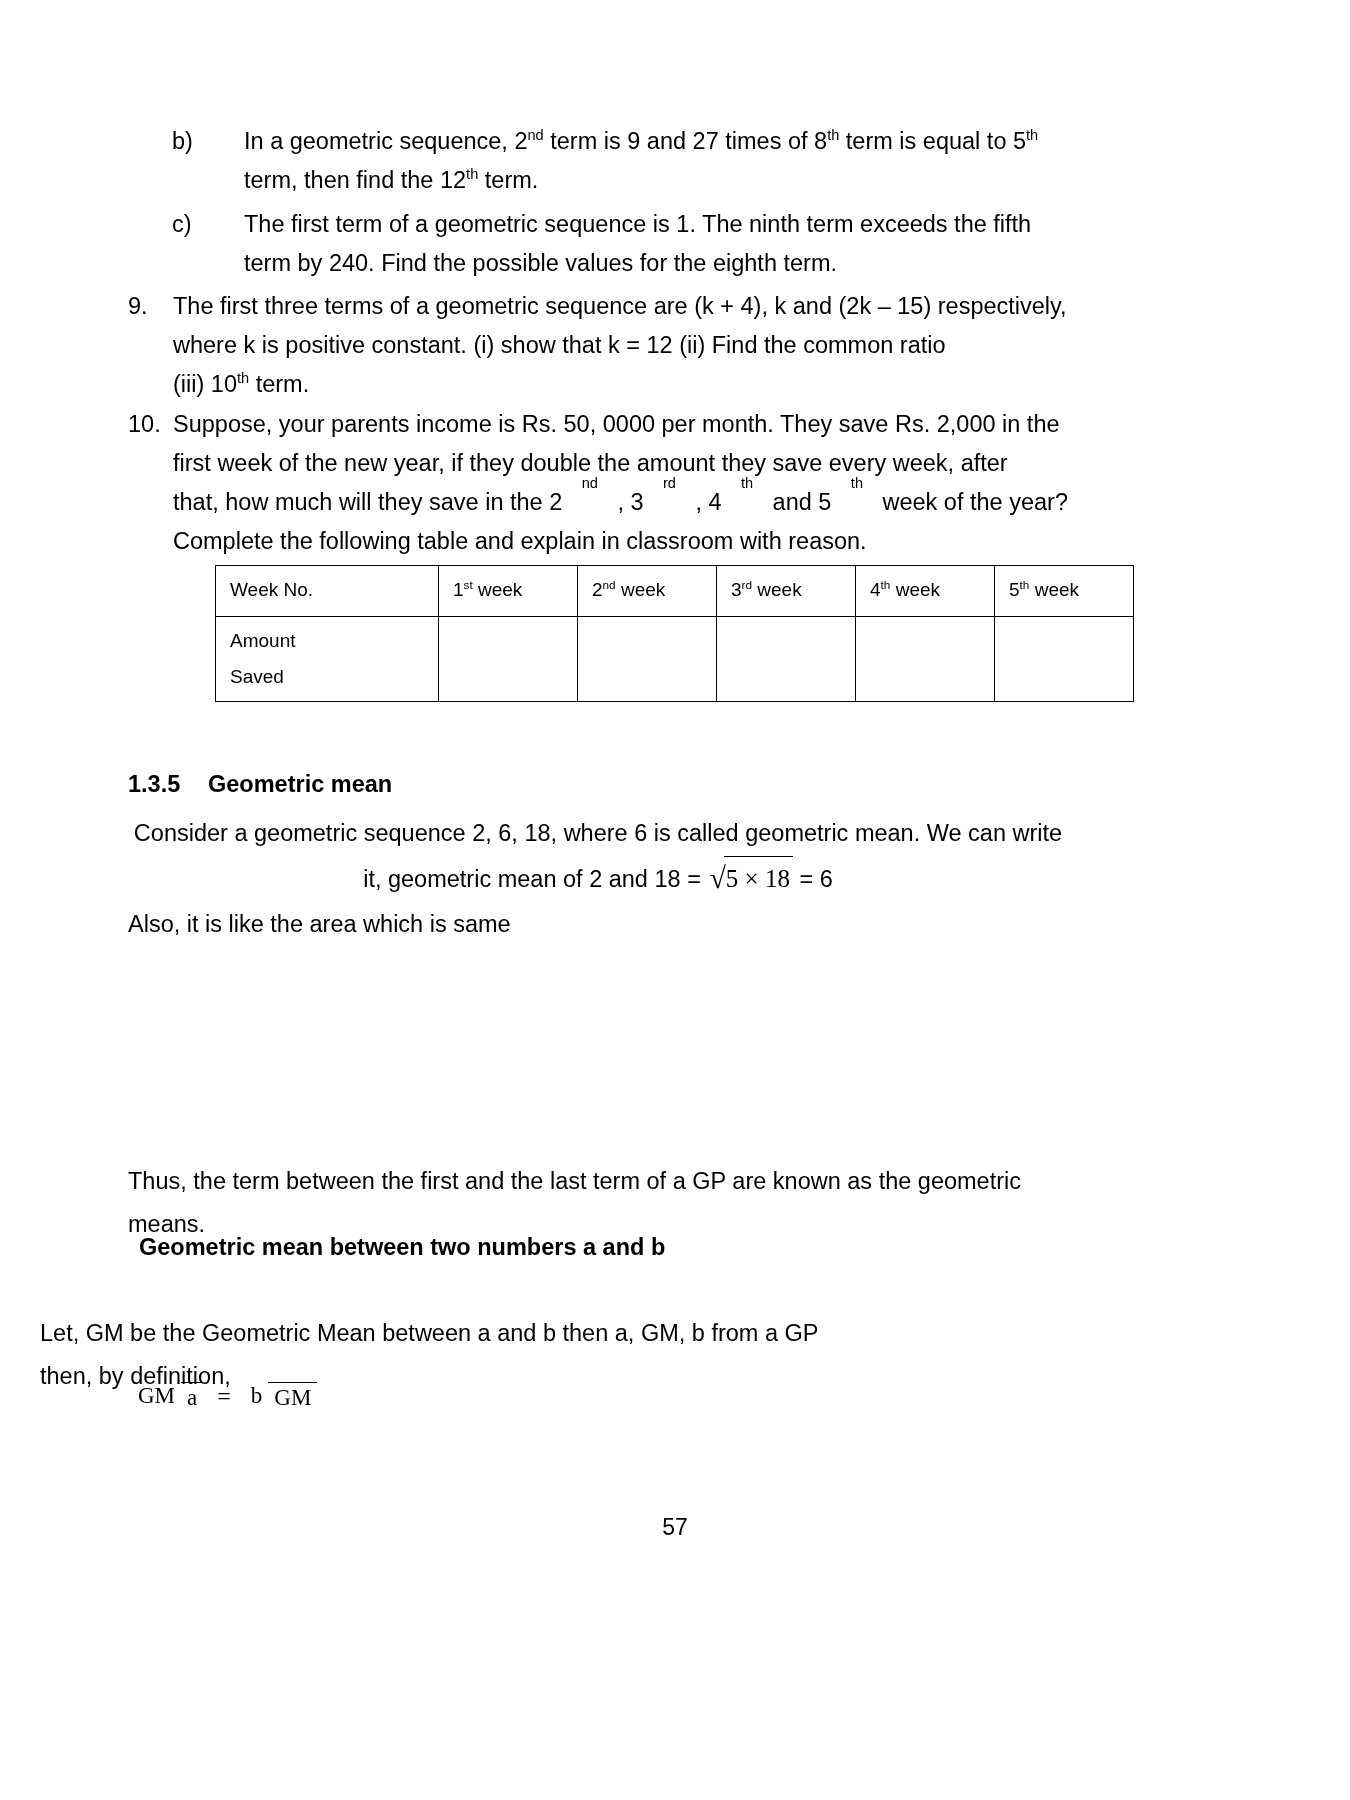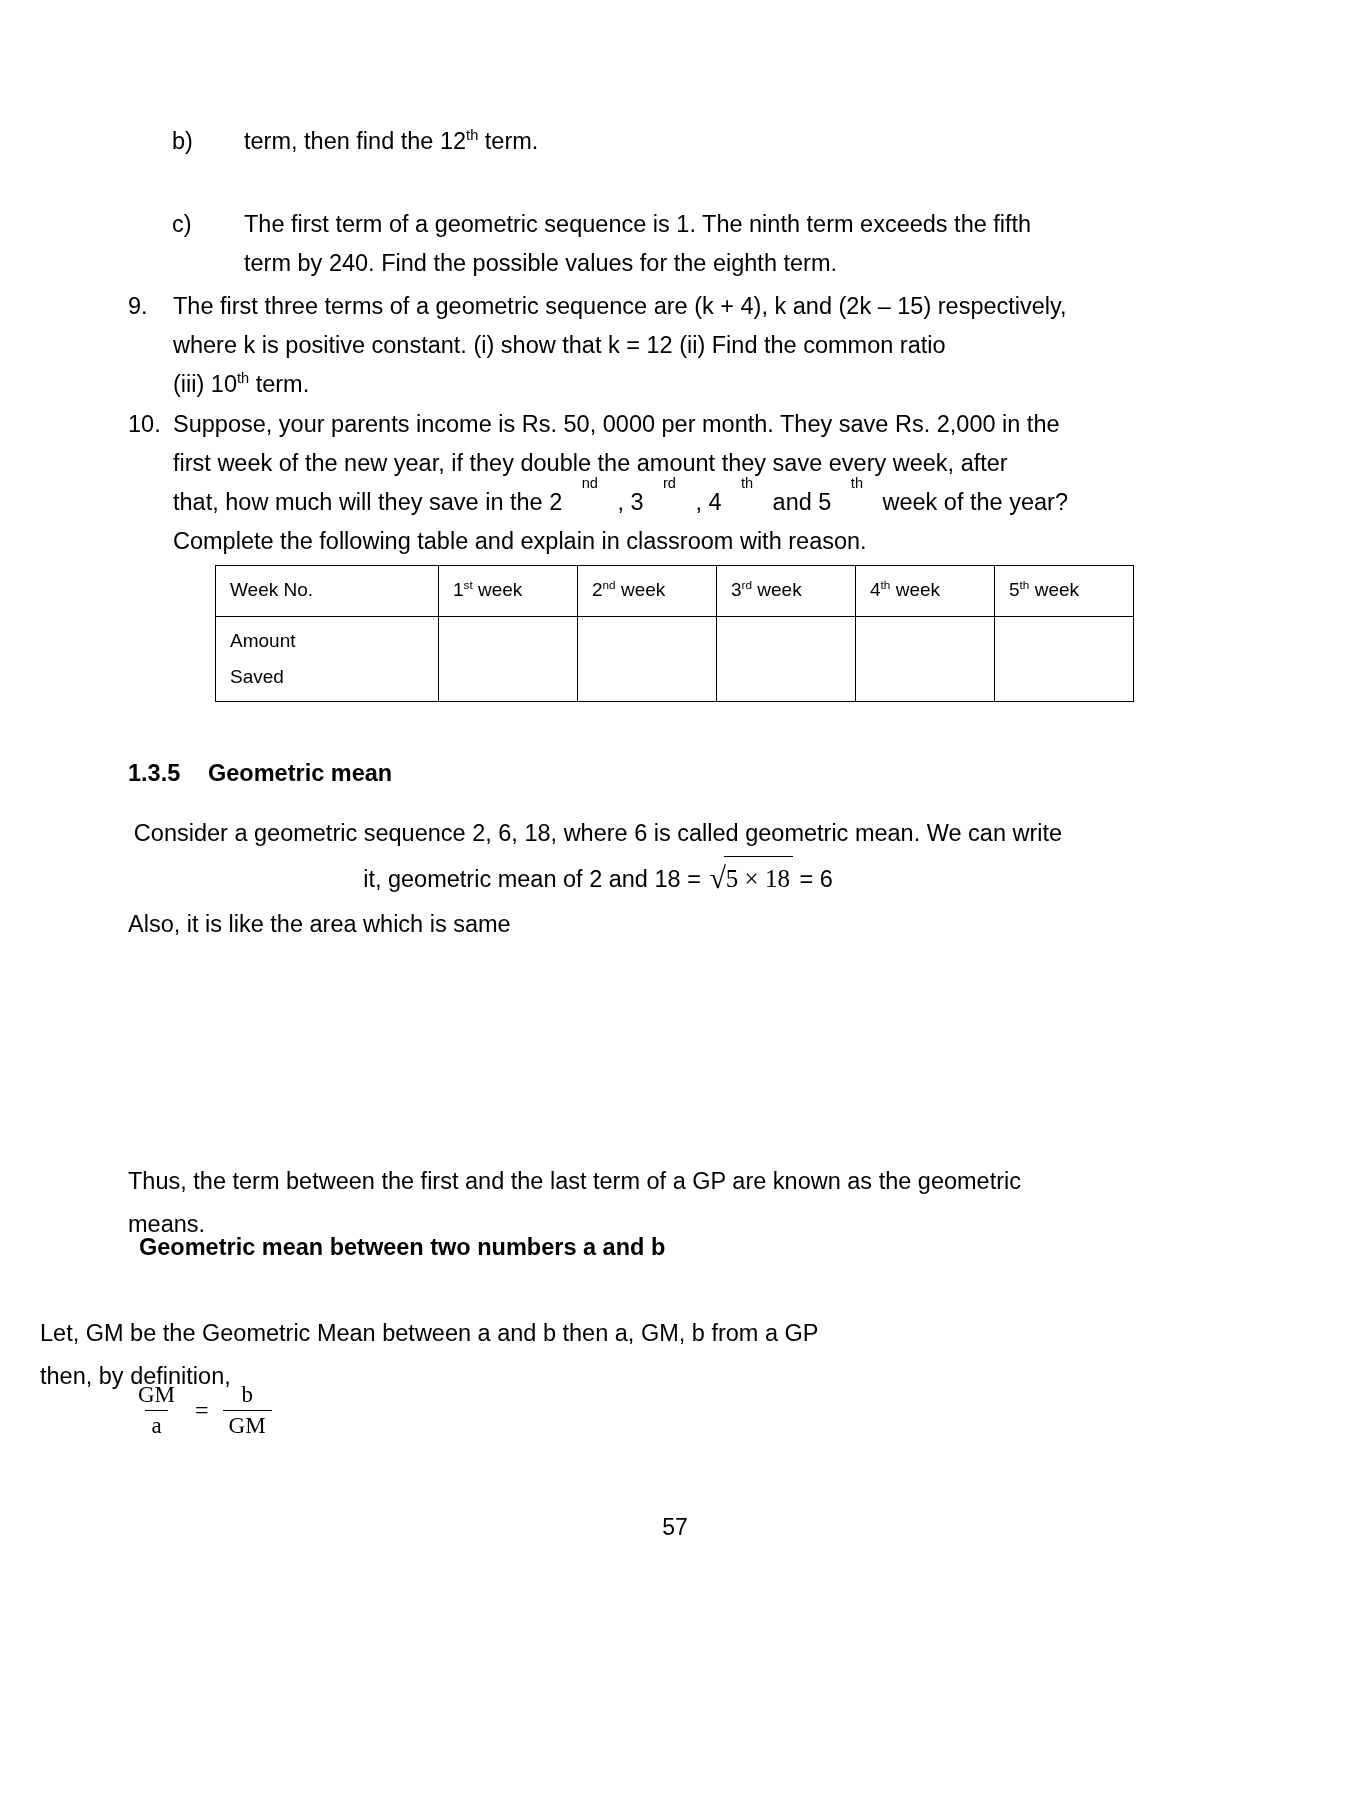--- a/index.html
+++ b/index.html
@@ -123,21 +123,21 @@
   .frac-eq {
     margin-left: 128px;
     margin-top: 22px;
     display: flex;
     align-items: center;
     font-family: "Liberation Serif", serif;
     font-size: 23px;
   }
   .frac {
     display: inline-flex;
-    flex-direction: column;
+    flex-direction: row;
     align-items: center;
     margin: 0 4px;
   }
   .frac .num-t {
     padding: 0 6px 2px 6px;
     line-height: 1.15;
   }
   .frac .den-t {
     border-top: 1.4px solid #000;
     padding: 2px 6px 0 6px;
@@ -157,20 +157,23 @@
 </style>
 </head>
 <body>
 
 <div class="page">
 
   <div style="position:absolute; left:0; top:122px; width:1350px;">
     <div class="q-row sub-item">
       <div class="q-label">b)</div>
       <div class="q-body">
+        <div>
+          <span>In a geometric sequence, 2</span><sup>nd</sup><span> term is 9 and 27 times of 8</span><sup>th</sup><span> term is equal to 5</span><sup>th</sup>
+        </div>
         <div>
           <span>term, then find the 12</span><sup>th</sup><span> term.</span>
         </div>
       </div>
     </div>
   </div>
 
   <div style="position:absolute; left:0; top:205px; width:1350px;">
     <div class="q-row sub-item">
       <div class="q-label">c)</div>
@@ -236,21 +239,21 @@
         <td class="wk">&nbsp;</td>
         <td class="wk">&nbsp;</td>
         <td class="wk">&nbsp;</td>
         <td class="wk">&nbsp;</td>
       </tr>
     </tbody>
       </table>
   </div>
 
   <div style="position:absolute; left:0; top:760px; width:1350px;">
-    <div class="sec-head" style="margin-top:0;">
+    <div class="sec-head" style="margin-top:11px;">
       <span class="sec-num">1.3.5</span>
       <span>Geometric mean</span>
     </div>
   </div>
 
   <div style="position:absolute; left:0; top:812px; width:1350px;">
     <div class="para" style="margin-top:0;text-align:center;">
       <div>Consider a geometric sequence 2, 6, 18, where 6 is called geometric mean. We can write</div>
       <div>
         <span>it, geometric mean of 2 and 18 = </span><span class="sqrt"><span class="radical">√</span><span class="rad-body">5 × 18</span></span><span> = 6</span>

